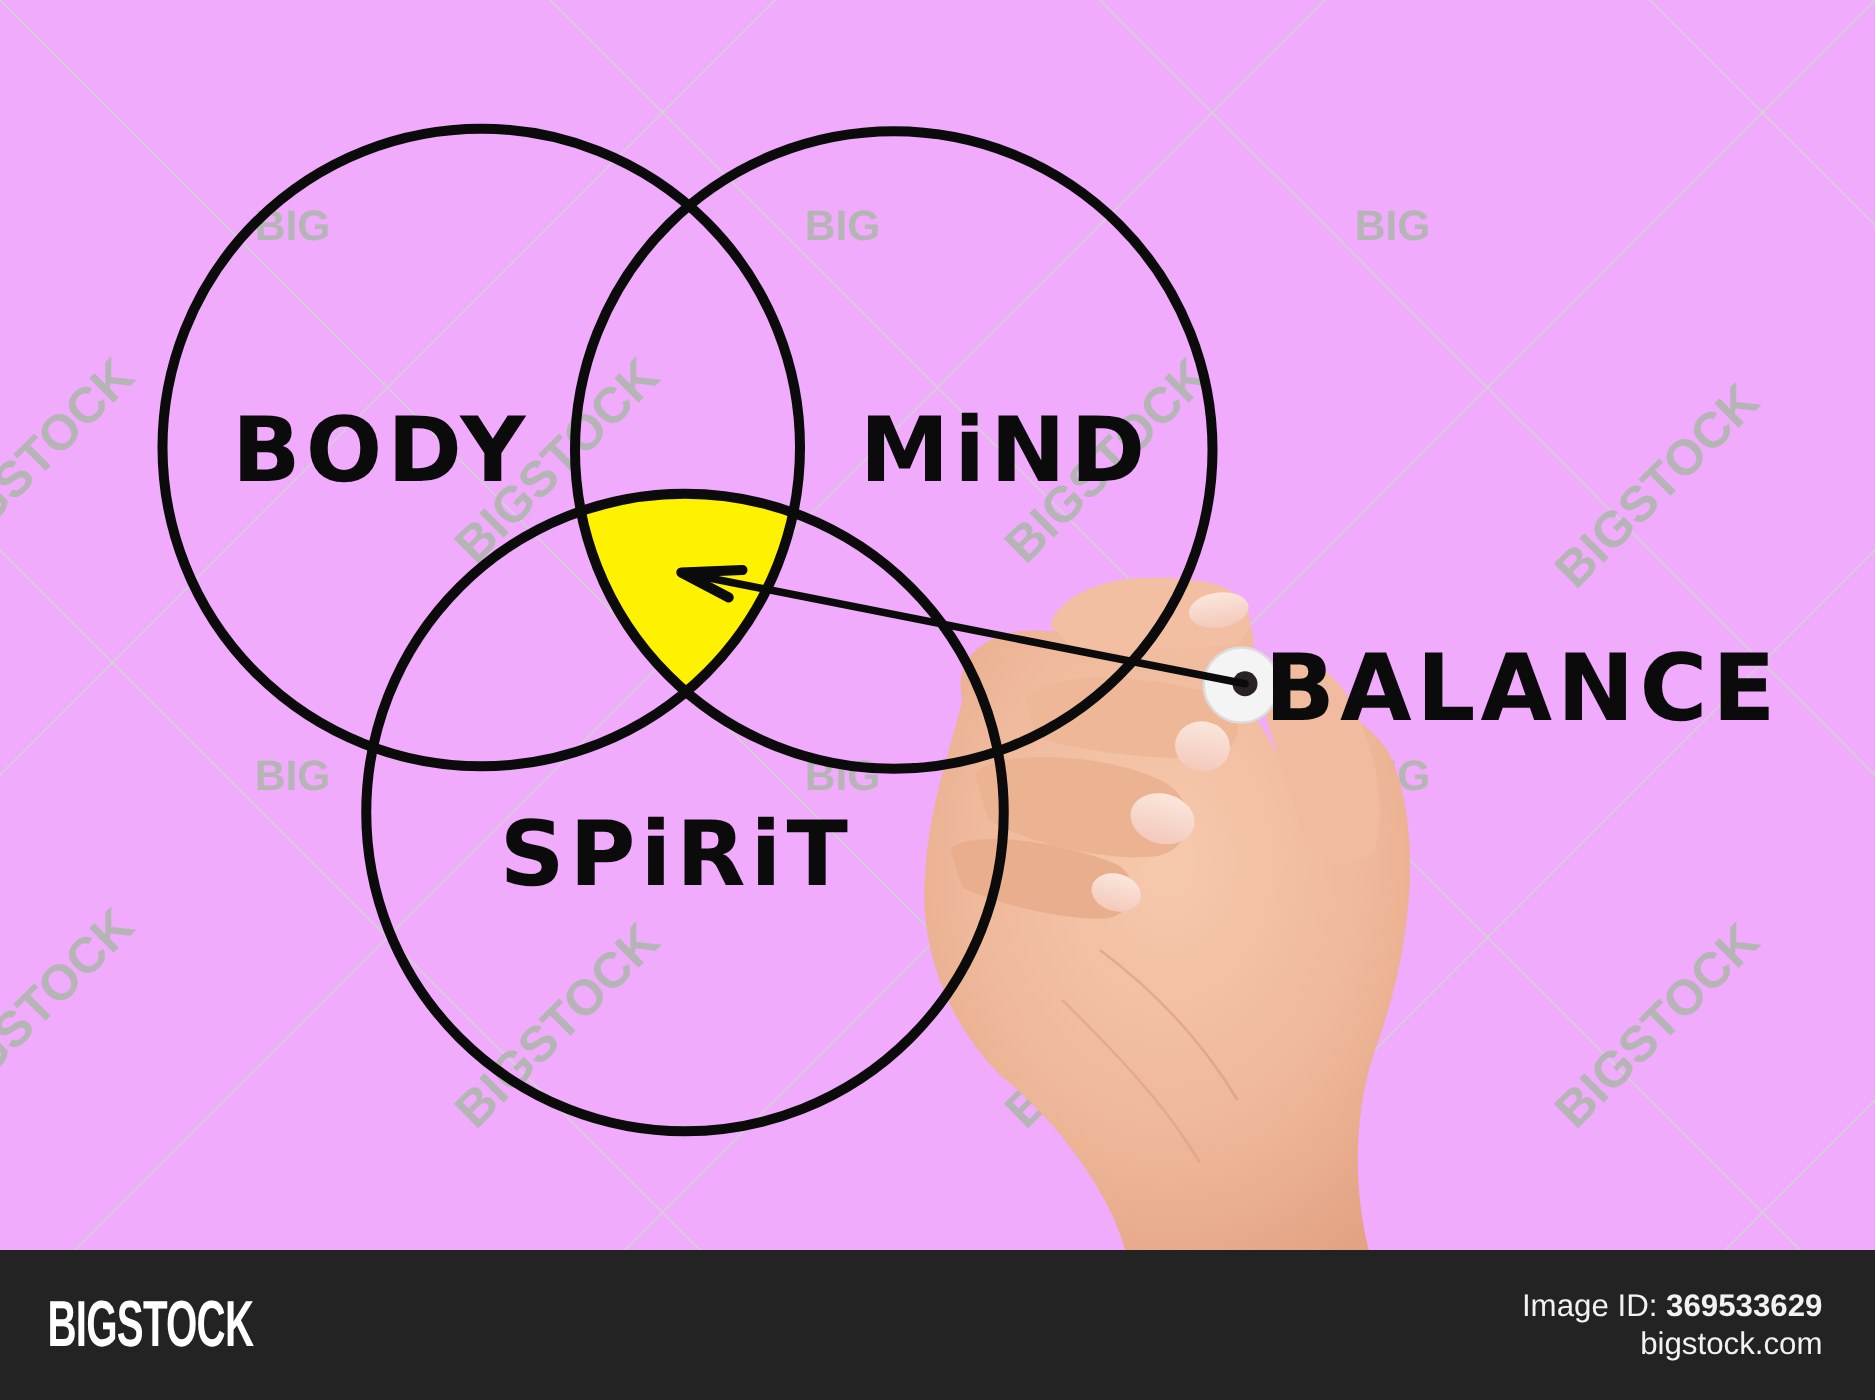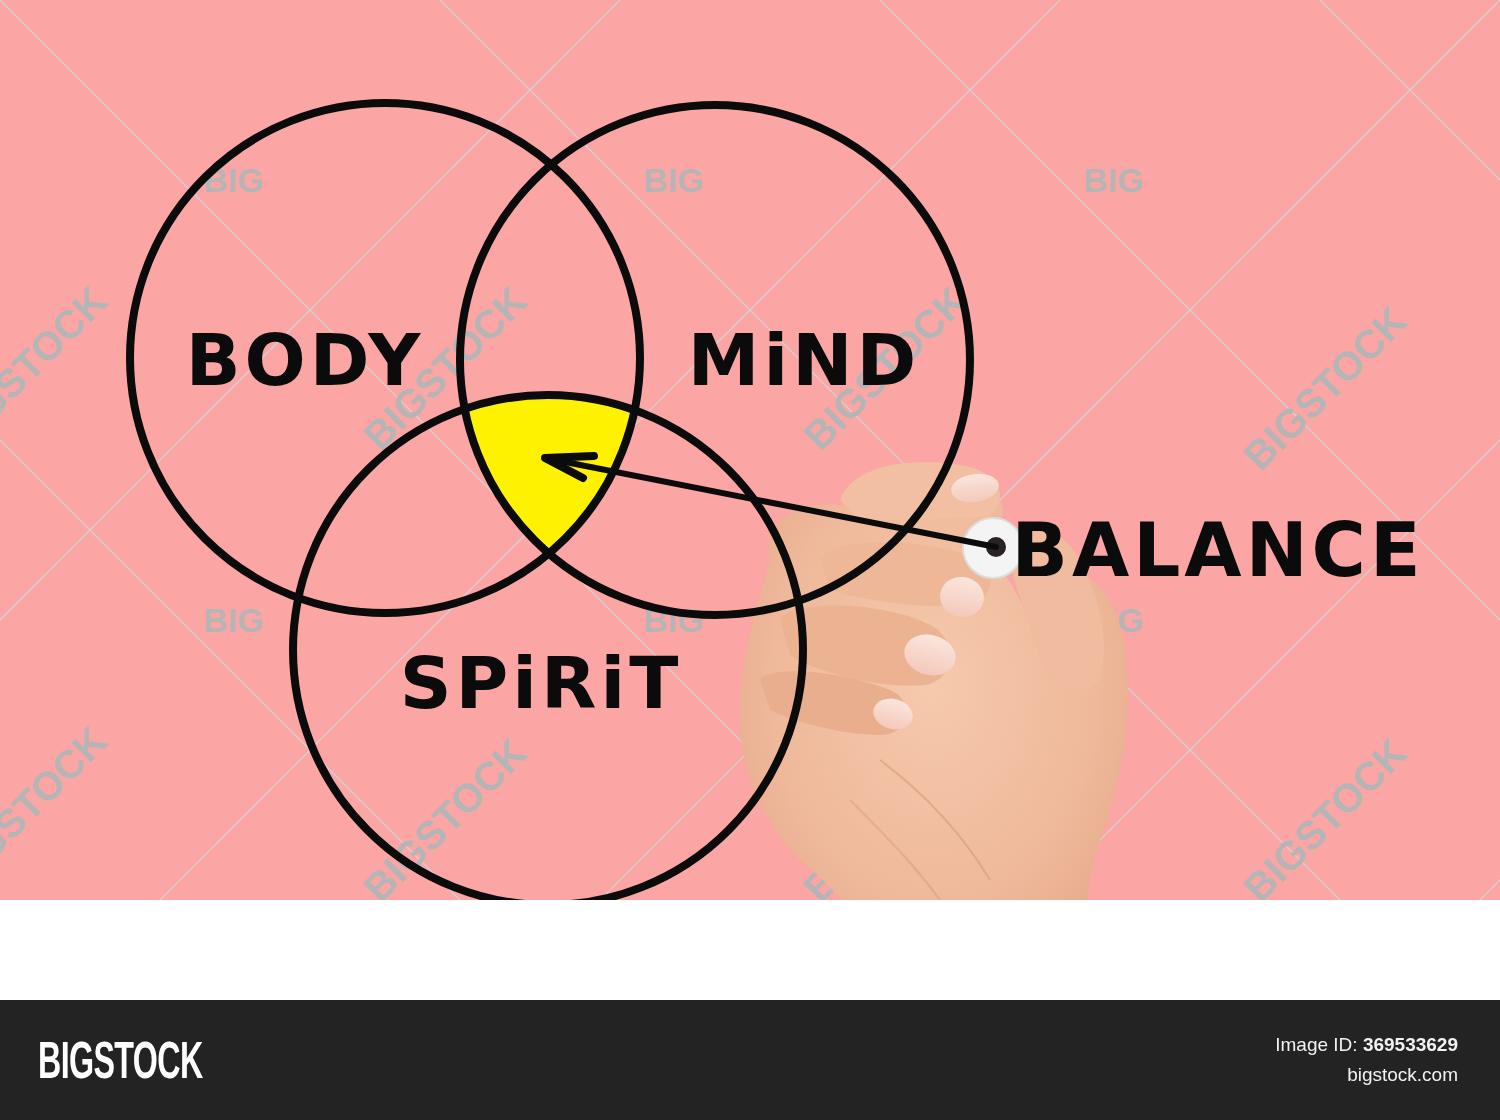--- a/index.html
+++ b/index.html
@@ -1,23 +1,23 @@
 <!DOCTYPE html>
 <html><head>
 <meta charset="utf-8">
 <style>
   html, body { margin: 0; padding: 0; }
   body { width: 1500px; height: 1120px; background: #ffffff; position: relative; overflow: hidden; font-family: "DejaVu Sans", sans-serif; }
-  .stage { position: absolute; left: 0; top: 0; width: 1500px; height: 900px; background: #fca5a5; overflow: hidden; }
+  .stage { position: absolute; left: 0; top: 0; width: 1500px; height: 1000px; background: #f0abfc; overflow: hidden; }
   .stage svg { position: absolute; left: 0; top: 0; }
   .label { font-family: "DejaVu Sans", sans-serif; font-weight: bold; fill: #0b0b0b; letter-spacing: 4px; }
   .wm-text { font-family: "Liberation Sans", sans-serif; font-weight: bold; fill: #b5b5b5; font-stretch: condensed; }
   .footer { position: absolute; left: 0; top: 1000px; width: 1500px; height: 120px; background: #232323; color: #ffffff; }
   .footer .brand { position: absolute; left: 38px; top: 34px; font-family: "Liberation Sans", sans-serif; font-weight: bold; font-size: 52px; line-height: 52px; letter-spacing: -1px; color: #ffffff; transform: scaleX(0.62); transform-origin: left top; }
-  .footer .meta { position: absolute; right: 42px; top: 30px; text-align: right; font-family: "Liberation Sans", sans-serif; font-size: 19px; line-height: 30px; color: #f2f2f2; }
+  .footer .meta { position: absolute; right: 42px; top: 30px; text-align: right; font-family: "Liberation Sans", sans-serif; font-size: 25px; line-height: 30px; color: #f2f2f2; }
   .footer .meta b { font-weight: bold; }
 </style>
 </head>
 <body>
 
 <div class="stage">
   <svg width="1500" height="1000" viewBox="0 0 1500 1000">
     <defs>
       <clipPath id="clipBody">
           <circle cx="385" cy="358" r="255"></circle>

